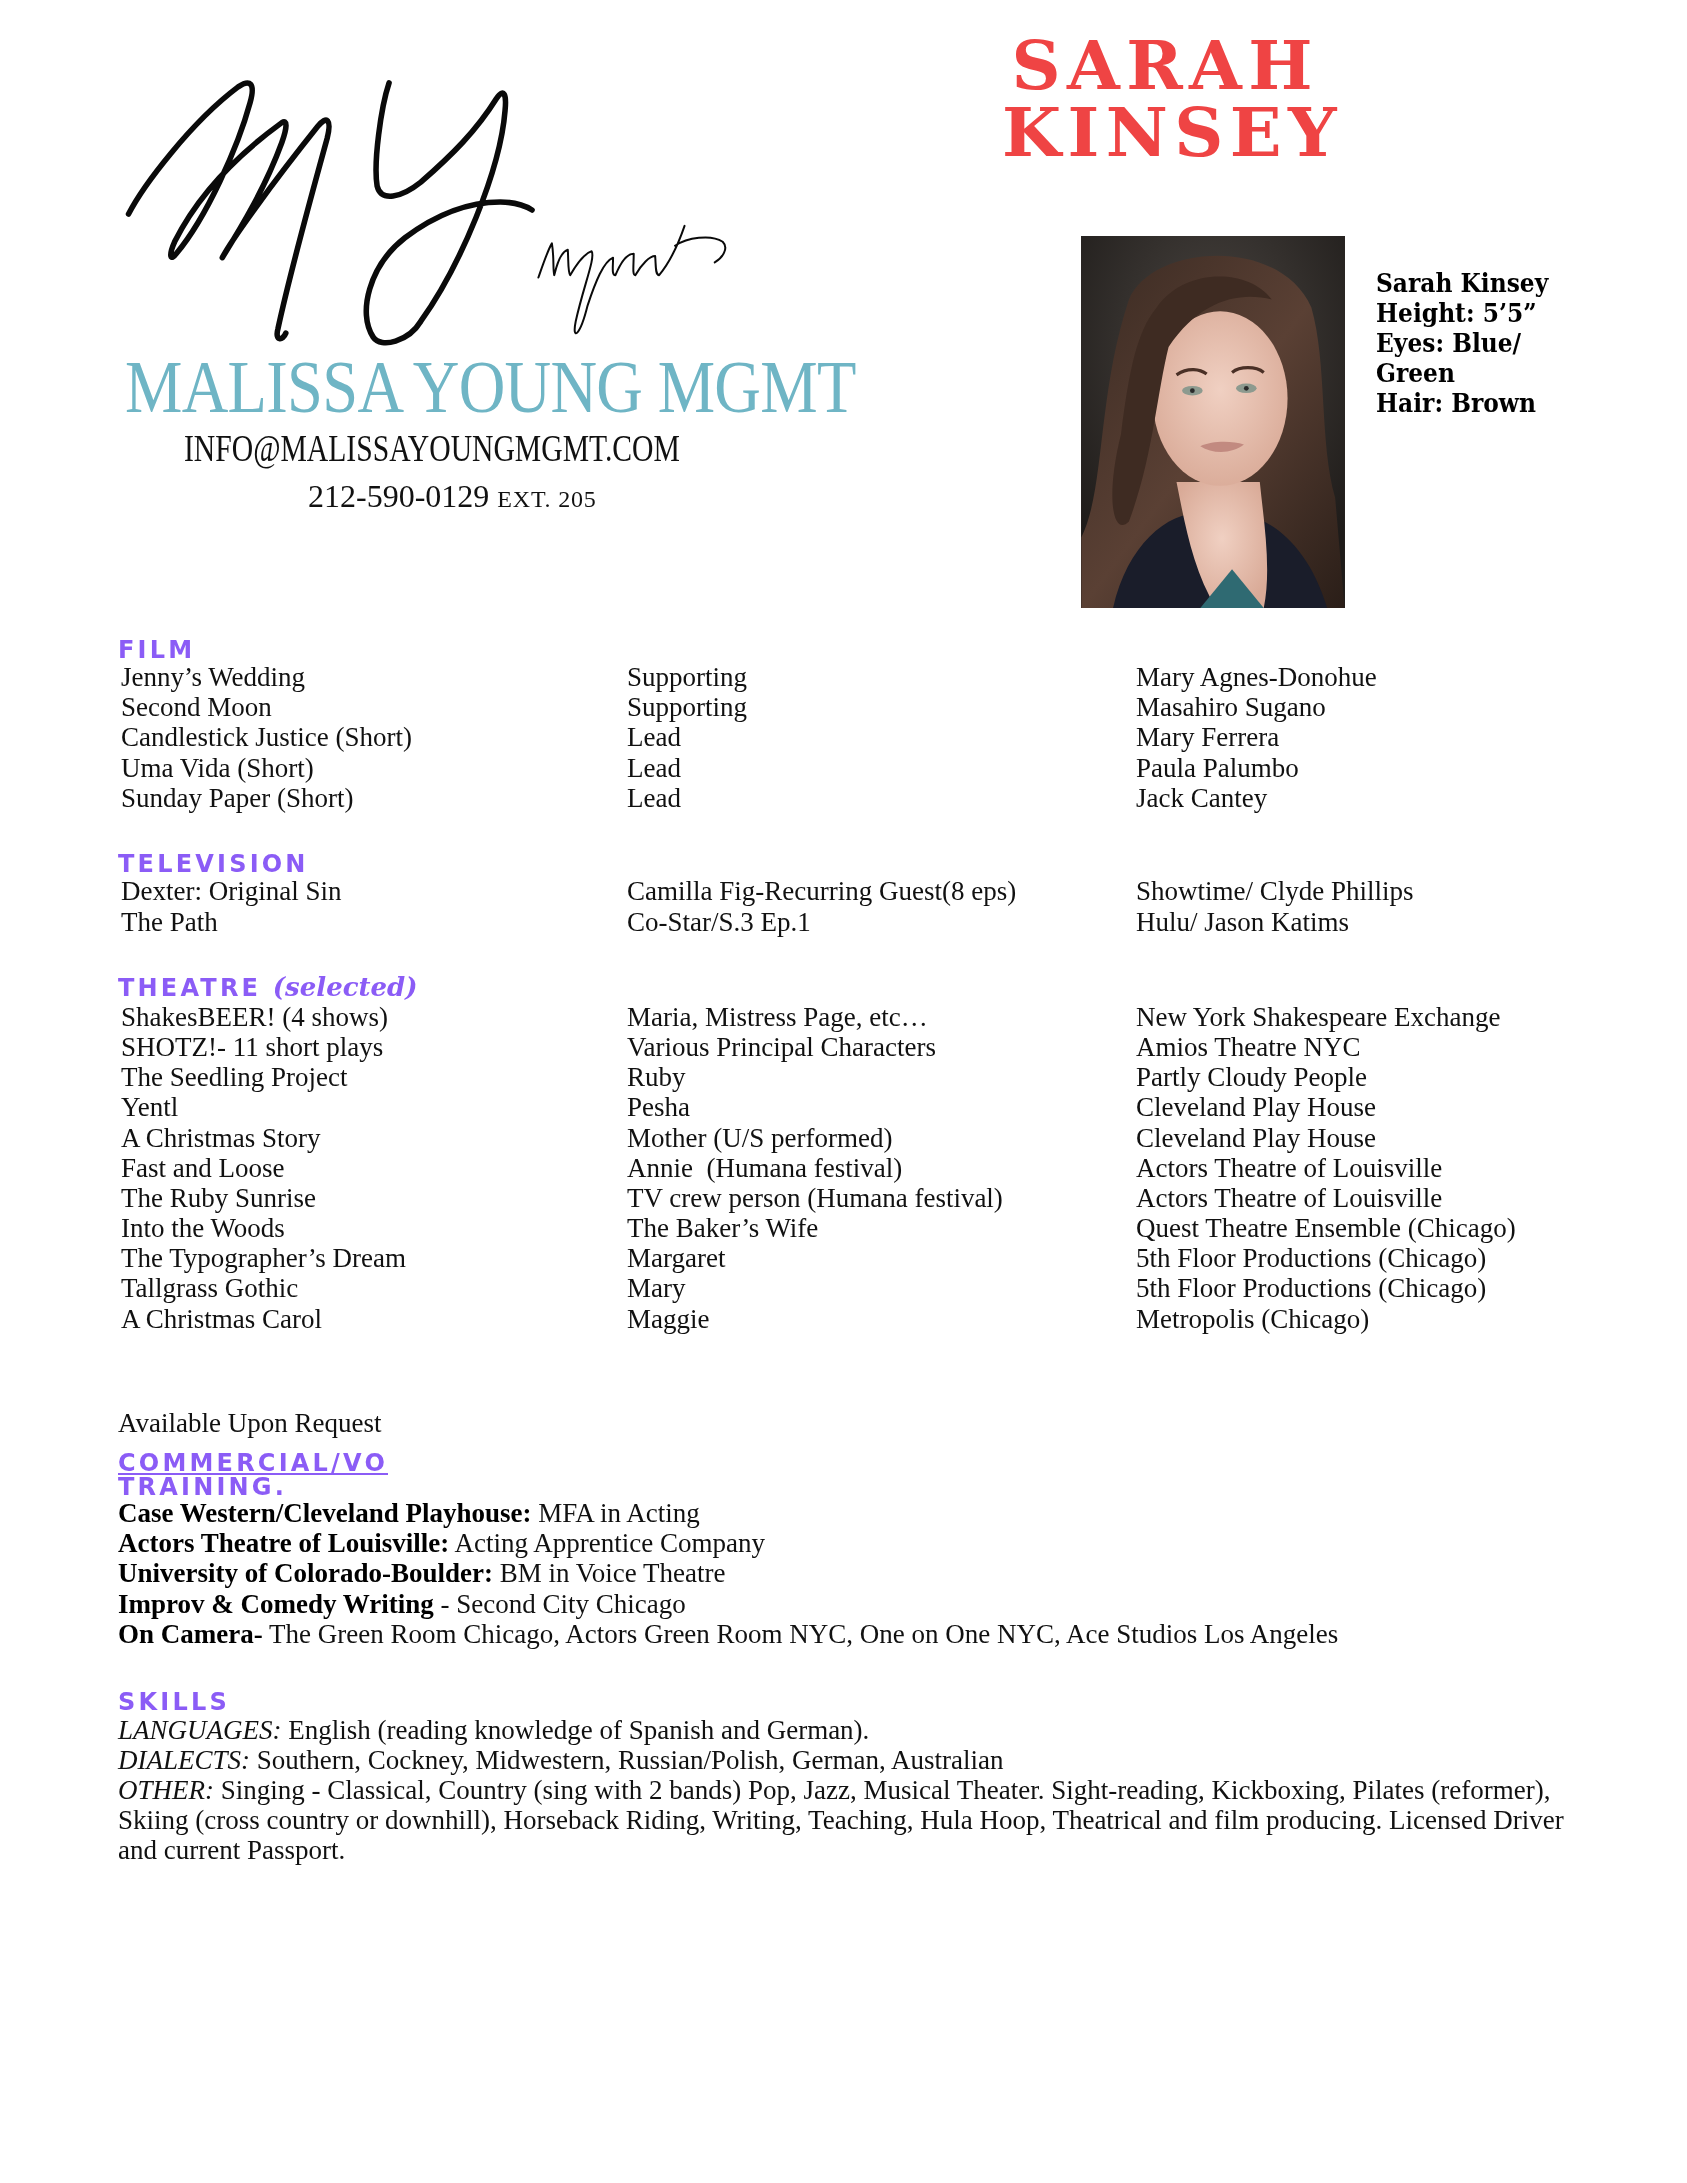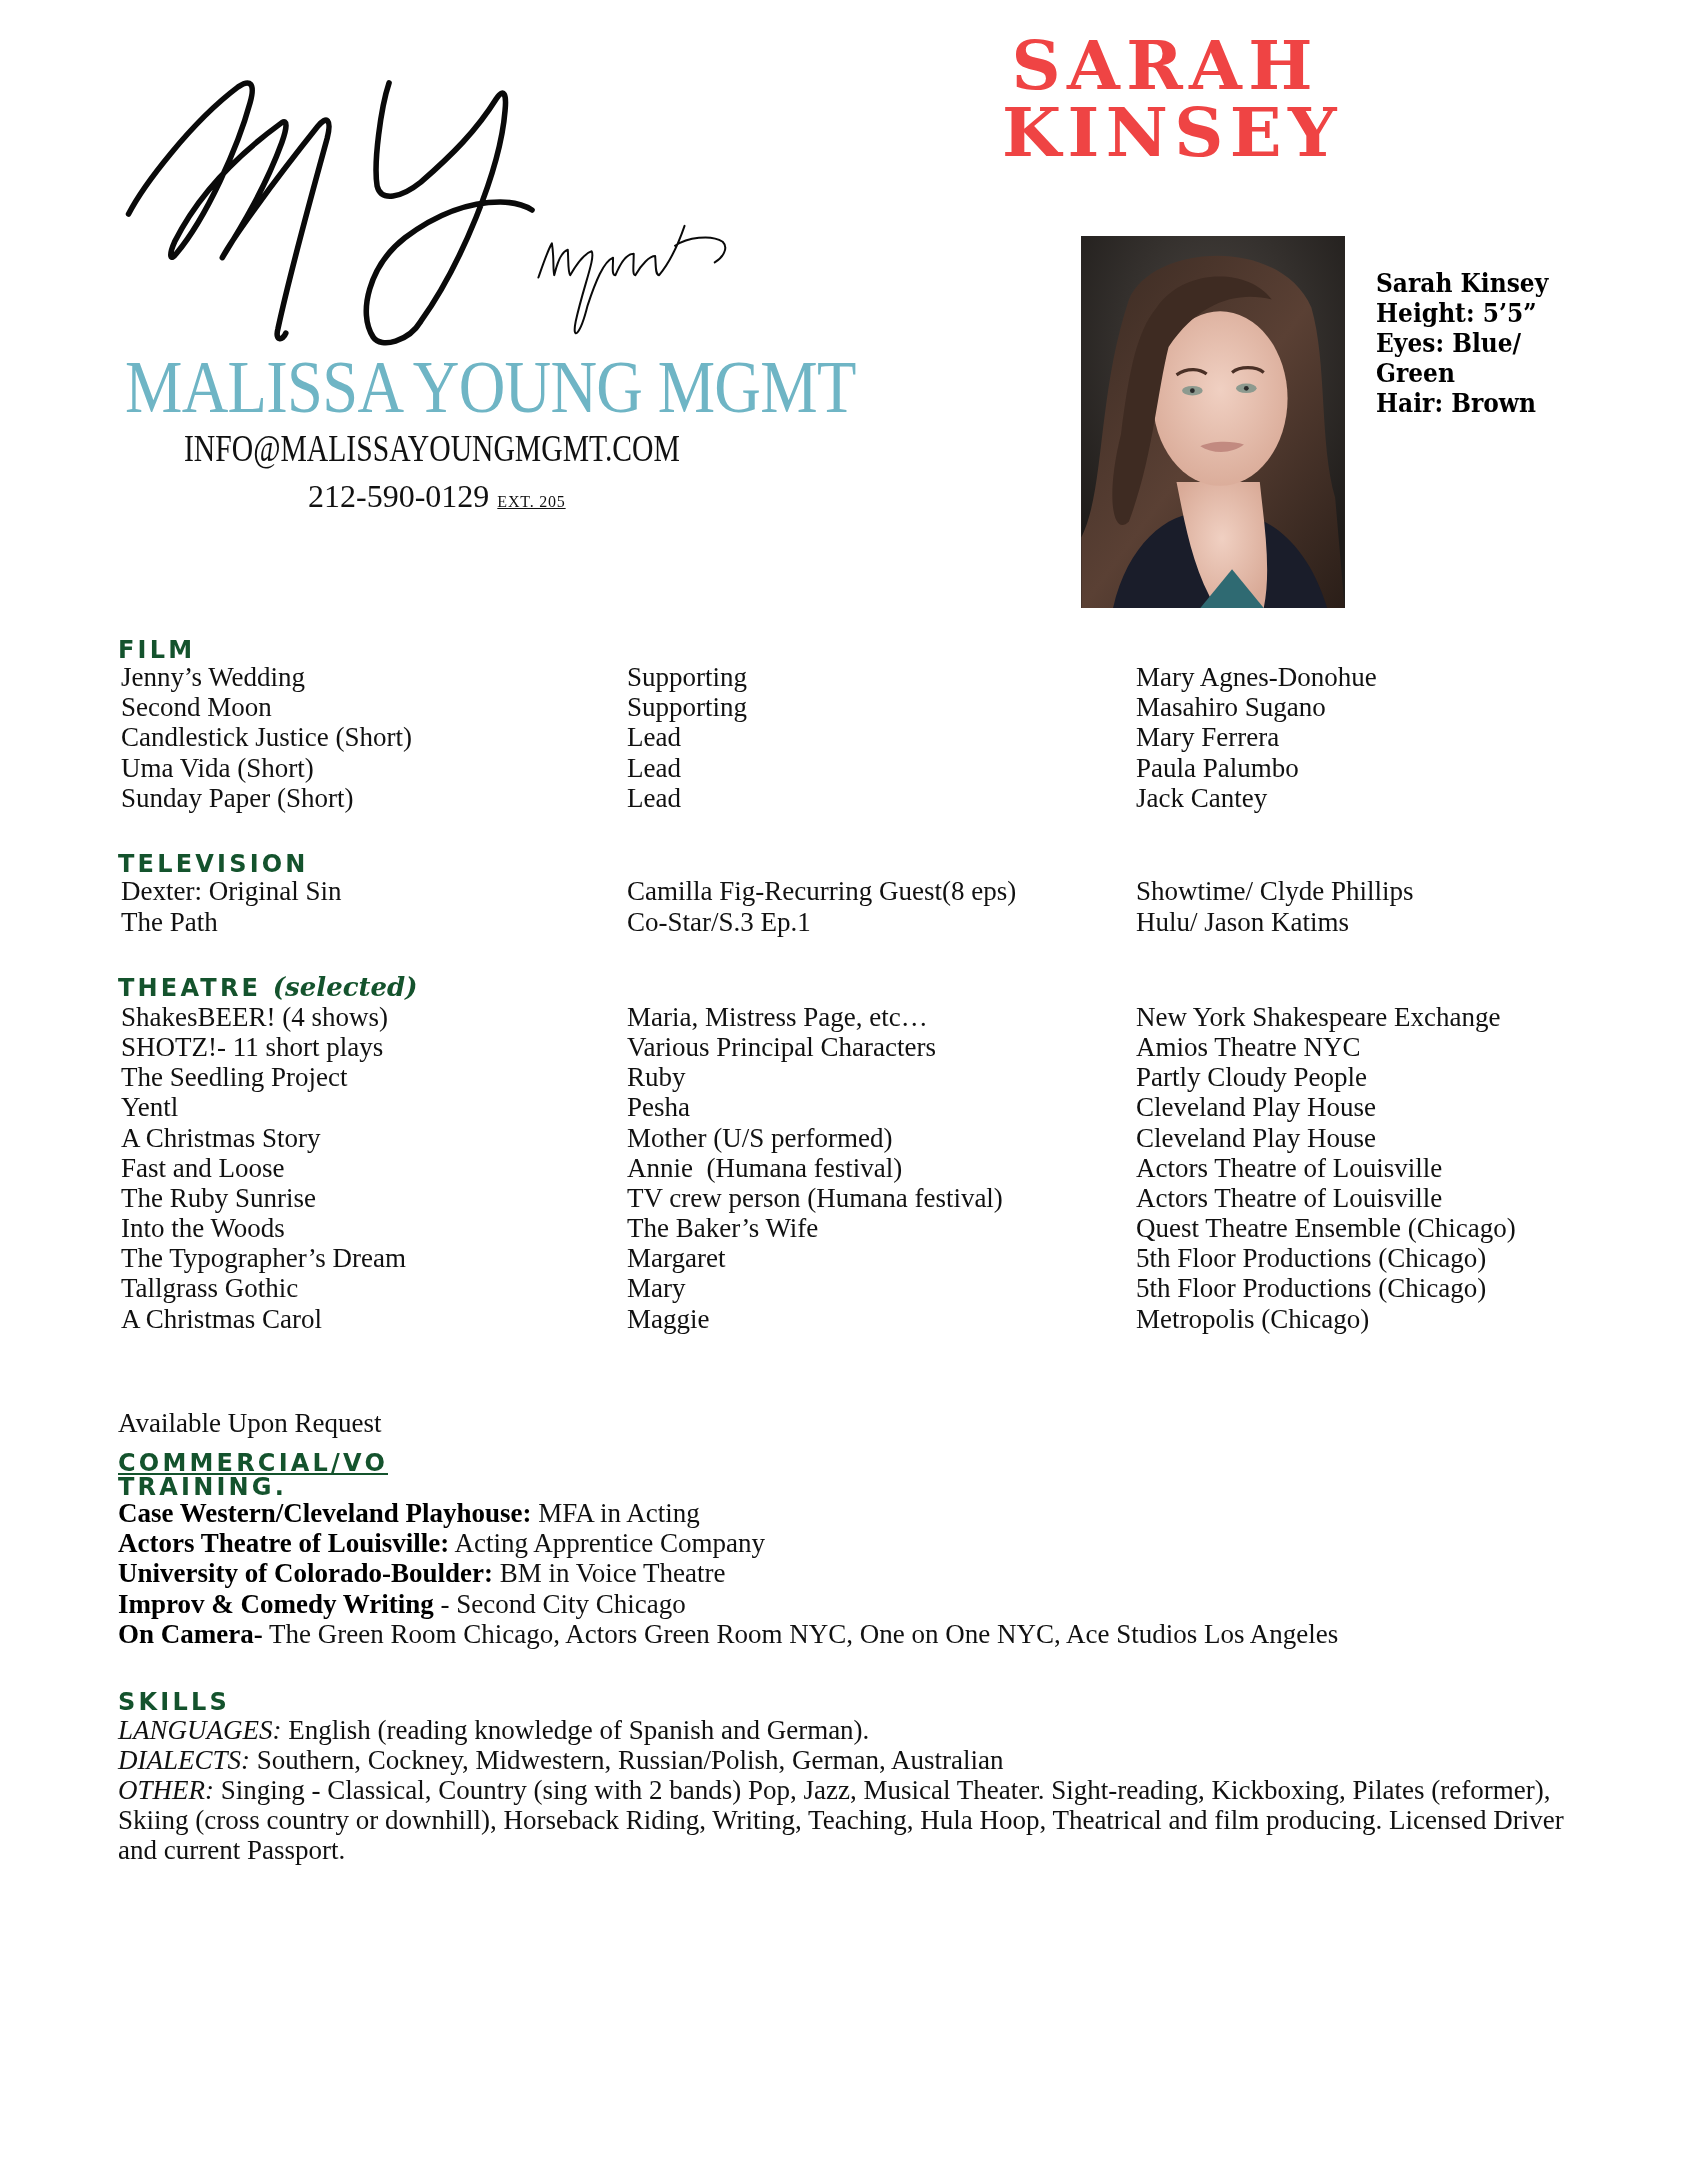--- a/index.html
+++ b/index.html
@@ -45,23 +45,22 @@
       color: #111;
     }
     .agency-phone {
       left: 308px; top: 480px;
       font-size: 32px;
       line-height: 32px;
       white-space: nowrap;
       color: #111;
     }
     .agency-phone .ext {
-      font-size: 16px;
+      font-size: 24px;
       letter-spacing: 0.8px;
-      text-decoration: underline;
     }
 
     
     .actor-name {
       left: 1002px; top: 32px;
       font-family: "DejaVu Serif", "Liberation Serif", serif;
       font-weight: bold;
       font-size: 68px;
       line-height: 67px;
       letter-spacing: 6.4px;
@@ -91,21 +90,21 @@
     }
     .stats div { white-space: nowrap; }
 
     
     .section-head {
       font-family: "DejaVu Sans", "Liberation Sans", sans-serif;
       font-weight: bold;
       font-size: 24px;
       line-height: 24px;
       letter-spacing: 3.2px;
-      color: #14532d;
+      color: #8b5cf6;
       white-space: nowrap;
     }
     .section-head .sub {
       font-family: "DejaVu Serif", "Liberation Serif", serif;
       font-style: italic;
       letter-spacing: 0;
       font-size: 26px;
     }
     .row {
       position: absolute;

